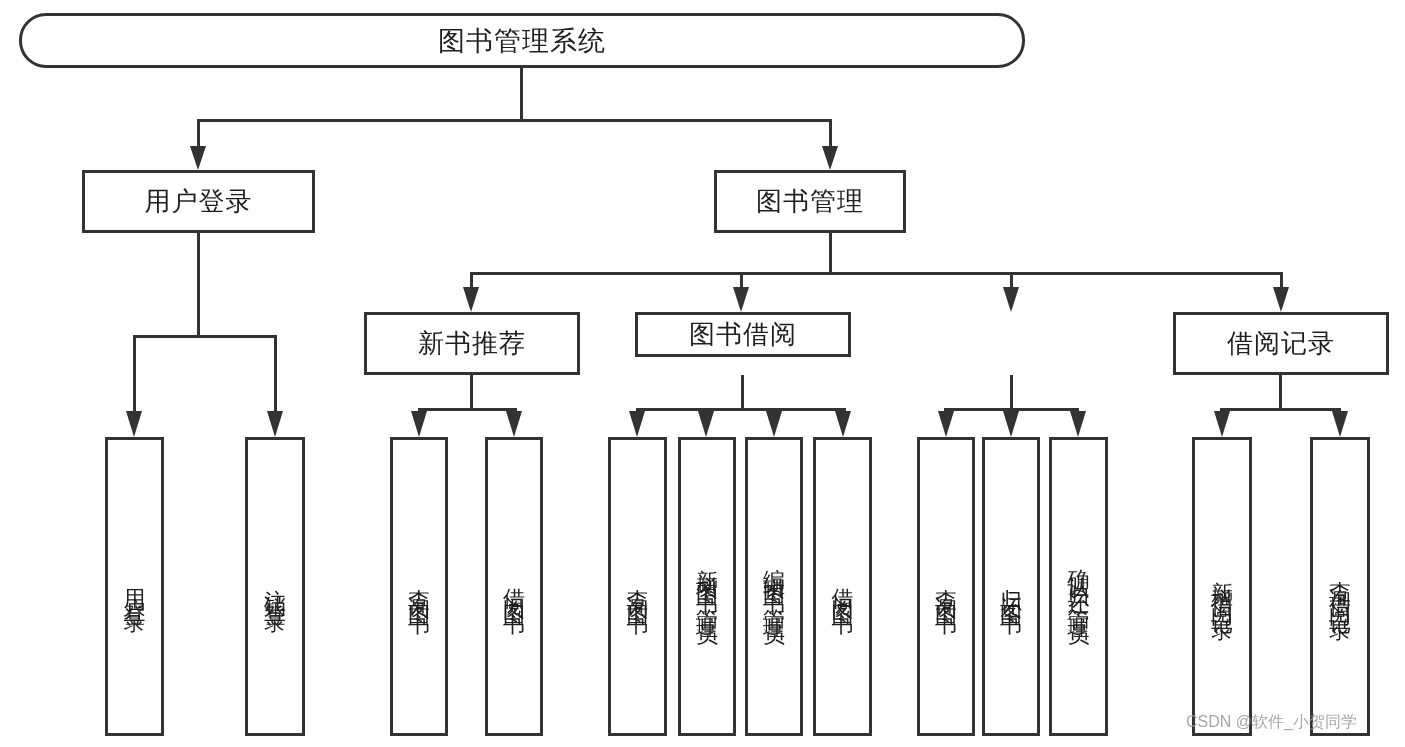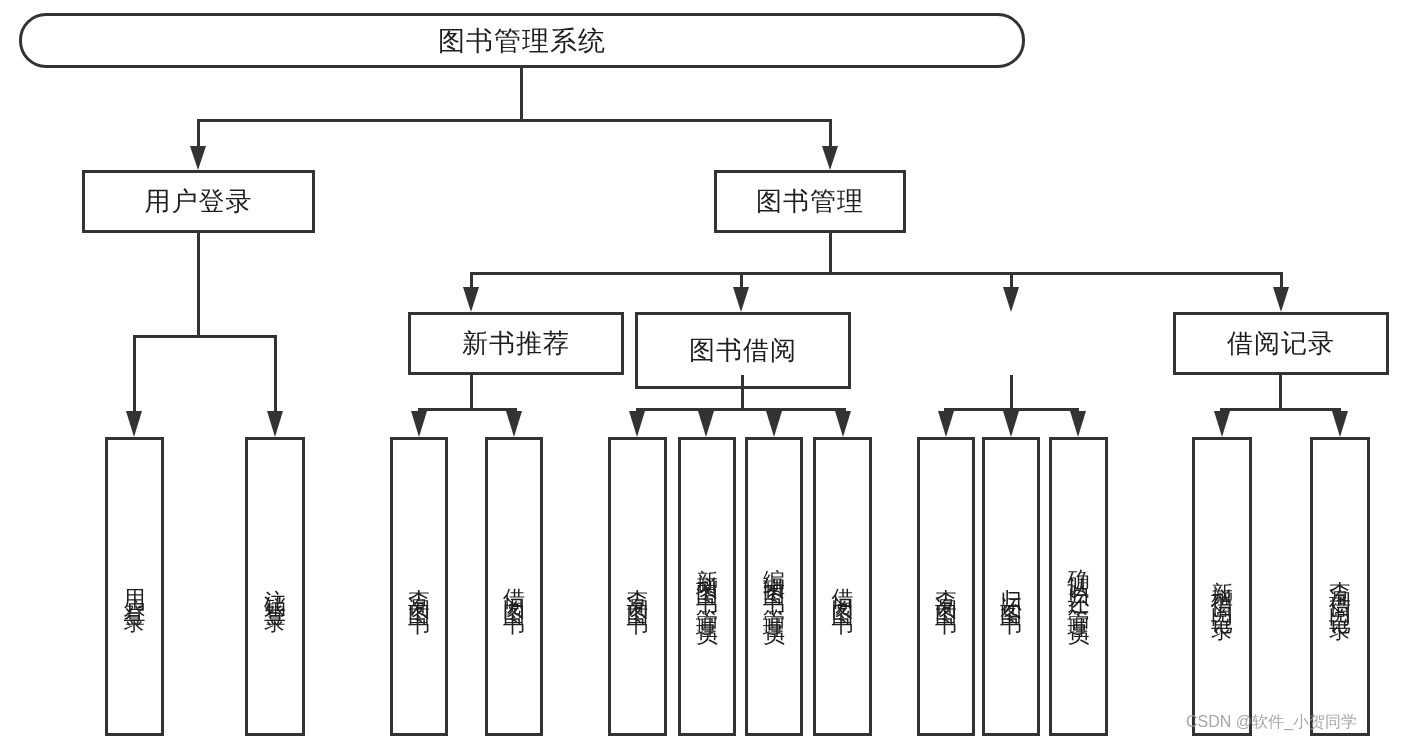--- a/index.html
+++ b/index.html
@@ -70,24 +70,24 @@
   <div class="hl" style="left:470px;top:272px;width:813px;"></div>
   <div class="vl" style="left:470px;top:272px;height:16px;"></div>
   <i class="ar" style="left:463px;top:287px;border-top-width:25px;"></i>
   <div class="vl" style="left:740px;top:272px;height:16px;"></div>
   <i class="ar" style="left:733px;top:287px;border-top-width:25px;"></i>
   <div class="vl" style="left:1010px;top:272px;height:16px;"></div>
   <i class="ar" style="left:1003px;top:287px;border-top-width:25px;"></i>
   <div class="vl" style="left:1280px;top:272px;height:16px;"></div>
   <i class="ar" style="left:1273px;top:287px;border-top-width:25px;"></i>
 
-  <div class="box hbox" style="left:364px;top:312px;width:216px;height:63px;margin-left:44px;">
+  <div class="box hbox" style="left:364px;top:312px;width:216px;height:63px;">
     <span>新书推荐</span>
   </div>
-  <div class="box hbox" style="left:635px;top:312px;width:216px;height:77px;">
+  <div class="box hbox" style="left:635px;top:312px;width:216px;height:45px;">
     <span>图书借阅</span>
   </div>
   <div class="box hbox" style="left:1173px;top:312px;width:216px;height:63px;">
     <span>借阅记录</span>
   </div>
 
   <div class="vl" style="left:470px;top:375px;height:33px;"></div>
   <div class="hl" style="left:418px;top:408px;width:99px;"></div>
   <i class="ar" style="left:411px;top:411px;"></i>
   <i class="ar" style="left:506px;top:411px;"></i>

